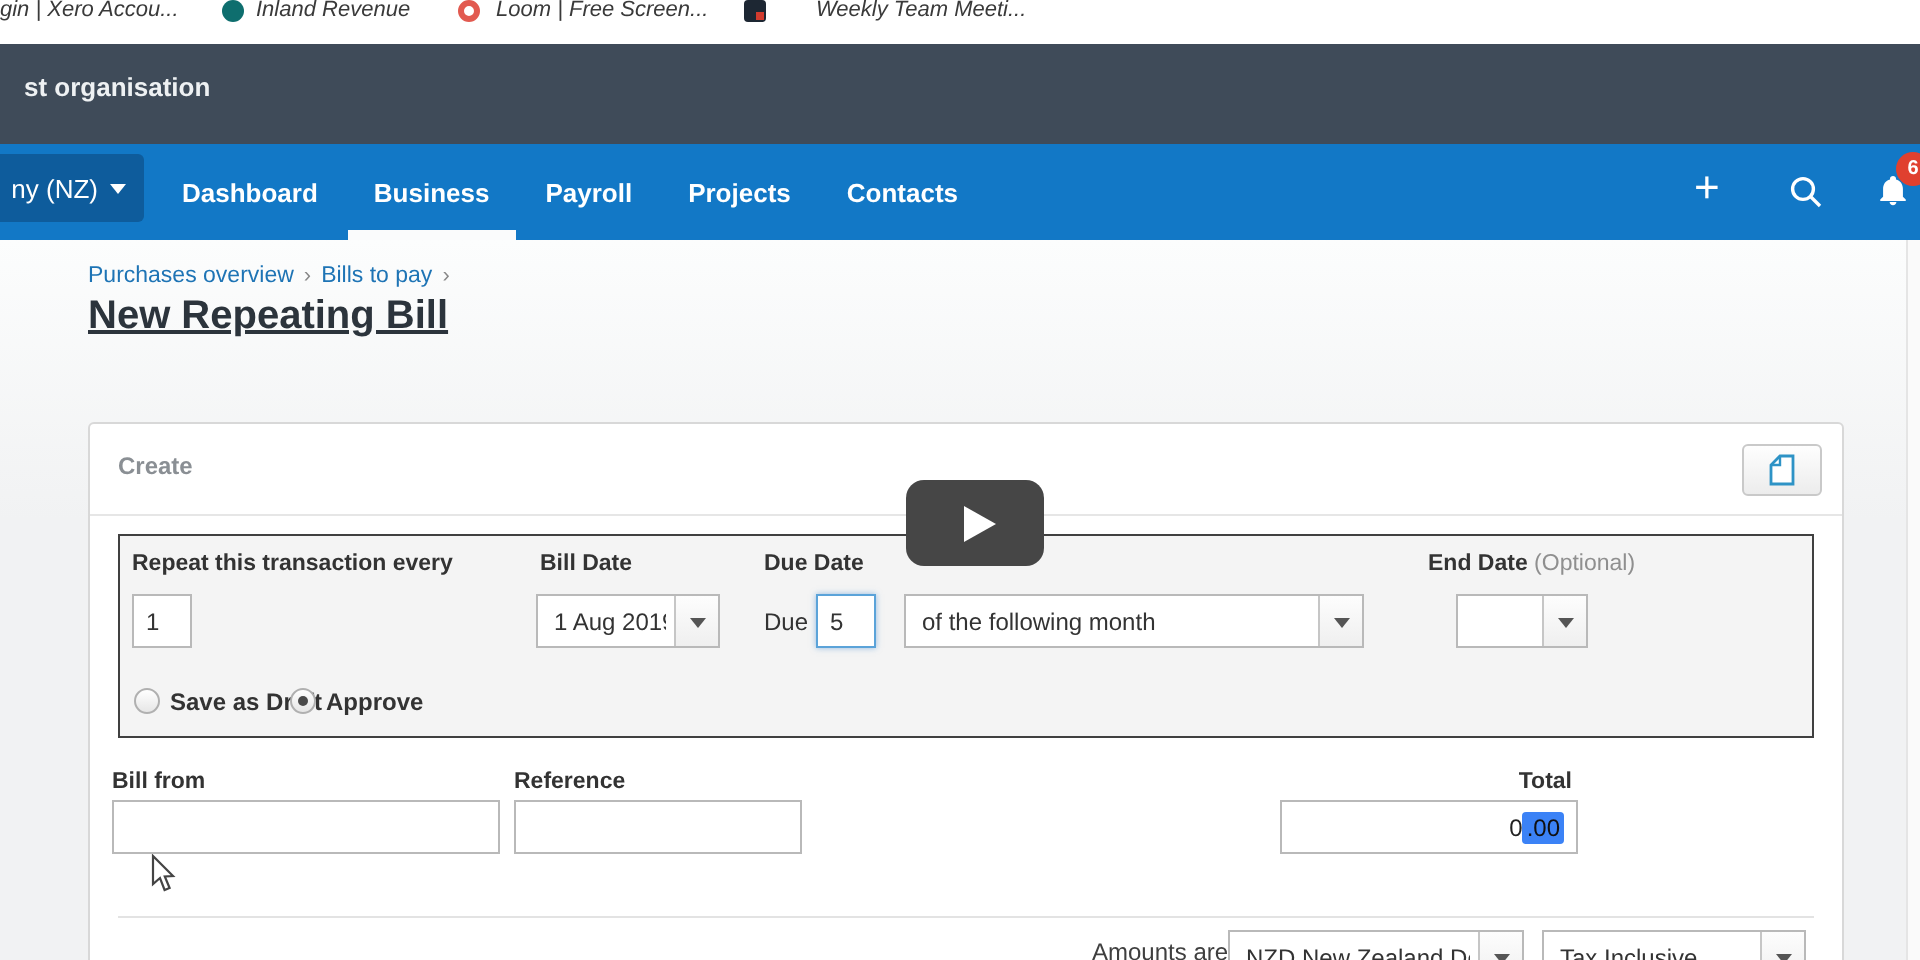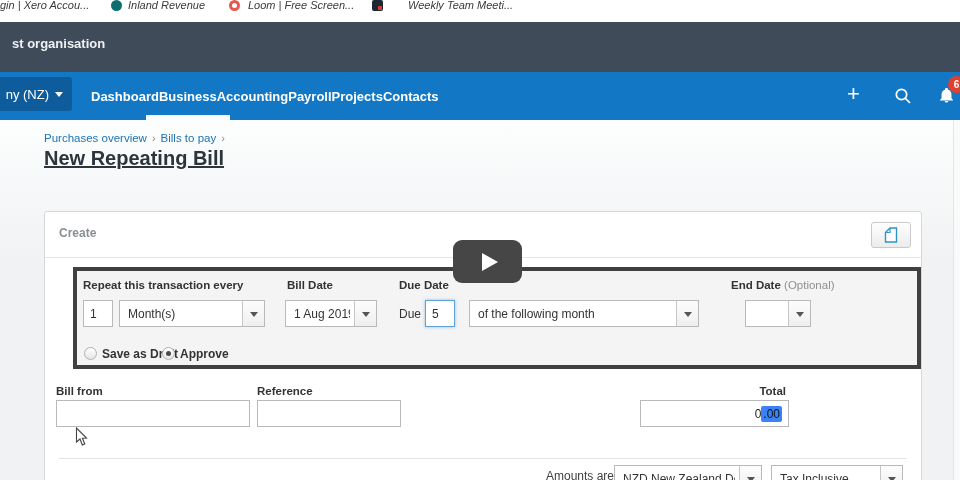--- a/index.html
+++ b/index.html
@@ -18,21 +18,21 @@
   .ico-cal::after { content:""; position:absolute; right:1px; bottom:1px; width:4px; height:4px; background:#d23b2e; }
   
   .orgbar { position:absolute; left:0; top:22px; width:960px; height:50px; background:#3f4b59; }
   .orgbar span { position:absolute; left:12px; top:14px; font-size:13px; font-weight:bold; color:#eef1f3; }
   
   .nav { position:absolute; left:0; top:72px; width:960px; height:48px; background:#1278c6; }
   .org-select { position:absolute; left:-6px; top:5px; height:34px; width:78px; background:#0e5c9c;
     border-radius:3px; display:flex; align-items:center; justify-content:flex-end; padding-right:9px; gap:6px; cursor:pointer; }
   .org-select .lbl { color:#fff; font-size:13px; font-weight:normal; white-space:nowrap; }
   .tri-down { width:0; height:0; border-left:4px solid transparent; border-right:4px solid transparent; border-top:5px solid #fff; }
-  .menu { position:absolute; left:91px; top:0; height:48px; display:flex; }
+  .menu { position:absolute; left:91px; top:0; height:48px; display:flex; gap:28px; }
   .nav-item { position:relative; height:48px; display:flex; align-items:center; color:#fff;
     font-size:13px; font-weight:bold; cursor:pointer; }
   .nav-item.active::after { content:""; position:absolute; left:-13px; right:-13px; bottom:-2px; height:7px; background:#fafbfc; }
   .nav-plus { position:absolute; left:847px; top:9px; color:#fff; font-size:22px; font-weight:300; cursor:pointer; }
   .nav-search { position:absolute; left:894px; top:87px; cursor:pointer; }
   .nav-bell { position:absolute; left:938px; top:87px; cursor:pointer; }
   .nav-search, .nav-bell { top:15px; }
   .badge { position:absolute; left:948px; top:4px; width:17px; height:17px; border-radius:50%;
     background:#e0402f; color:#fff; font-size:10px; font-weight:bold; text-align:center; line-height:17px; }
   
@@ -43,21 +43,21 @@
   .crumb { color:#1e74b5; cursor:pointer; text-decoration:none; }
   .crumb-sep { color:#888; margin:0 5px; font-size:11px; }
   .page-title { position:absolute; left:44px; top:147px; font-size:20px; font-weight:bold; color:#2c343c;text-decoration:underline; }
   
   .panel { position:absolute; left:44px; top:211px; width:878px; height:300px;
     background:#fff; border:1px solid #d8d8d8; border-radius:3px; }
   .panel-header { position:absolute; left:14px; top:14px; font-size:12px; font-weight:bold; color:#8a8f94; }
   .copy-btn { position:absolute; left:826px; top:10px; width:40px; height:26px; border:1px solid #c9c9c9;
     border-radius:3px; background:linear-gradient(#fefefe,#ececec); display:flex; align-items:center; justify-content:center; cursor:pointer; }
   .panel-divider { position:absolute; left:0; right:0; top:45px; border-top:1px solid #e6e6e6; }
-  .sched-box { position:absolute; left:14px; top:55px; width:848px; height:102px; background:#f4f4f4; border:4px solid #404040;margin-left:14px; }
+  .sched-box { position:absolute; left:14px; top:55px; width:848px; height:102px; background:#f4f4f4; border:1px solid #404040; }
   .flabel { position:absolute; font-size:11.5px; font-weight:bold; color:#333; white-space:nowrap; }
   .opt { font-weight:normal; color:#8f8f8f; }
   .inp { position:absolute; height:27px; border:1px solid #b9b9b9; background:#fff; font-size:12px; color:#333;
     padding:0 6px; font-family:"Liberation Sans", sans-serif; }
   .inp.focused { border-color:#5ba3d9; box-shadow:0 0 3px rgba(70,140,210,.55); }
   .sel { position:absolute; height:27px; background:#fff; border:1px solid #b9b9b9; cursor:pointer; }
   .sel .txt { position:absolute; left:8px; right:26px; top:50%; transform:translateY(-50%); font-size:12px; color:#333;
     white-space:nowrap; overflow:hidden; }
   .sel .caret { position:absolute; right:0; top:0; bottom:0; width:22px; border-left:1px solid #c6c6c6;
     background:linear-gradient(#fdfdfd,#efefef); }
@@ -99,21 +99,20 @@
 </div>
 
 <div class="nav">
   <div class="org-select">
     <span class="lbl">ny (NZ)</span>
     <span class="tri-down"></span>
   </div>
   <div class="menu">
     <div class="nav-item">Dashboard</div>
     <div class="nav-item active">Business</div>
-    <div class="nav-item">Accounting</div>
     <div class="nav-item">Payroll</div>
     <div class="nav-item">Projects</div>
     <div class="nav-item">Contacts</div>
   </div>
   <div class="nav-plus">+</div>
   <div class="nav-search">
     <svg width="18" height="18" viewBox="0 0 18 18">
       <circle cx="7.5" cy="7.5" r="5.2" fill="none" stroke="#fff" stroke-width="1.7"></circle>
       <line x1="11.5" y1="11.5" x2="16" y2="16" stroke="#fff" stroke-width="1.7"></line>
     </svg>
@@ -151,24 +150,20 @@
   <div class="sched-box">
     <span class="flabel" style="left:6px; top:8px">Repeat this transaction every</span>
     <span class="flabel" style="left:210px; top:8px">Bill Date</span>
     <span class="flabel" style="left:322px; top:8px">Due Date</span>
     <span class="flabel" style="left:654px; top:8px">
       <span>End Date</span>
       <span class="opt">(Optional)</span>
     </span>
 
     <input class="inp" style="left: 6px; top: 29px; width: 30px;" value="1">
-    <div class="sel" style="left:42px; top:29px; width:146px">
-      <span class="txt">Month(s)</span>
-      <span class="caret"></span>
-    </div>
     <div class="sel" style="left:208px; top:29px; width:92px">
       <span class="txt">1 Aug 2019</span>
       <span class="caret"></span>
     </div>
     <span class="due-prefix" style="left:322px; top:36px">Due</span>
     <input class="inp focused" style="left: 348px; top: 29px; width: 30px;" value="5">
     <div class="sel" style="left:392px; top:29px; width:230px">
       <span class="txt">of the following month</span>
       <span class="caret"></span>
     </div>

